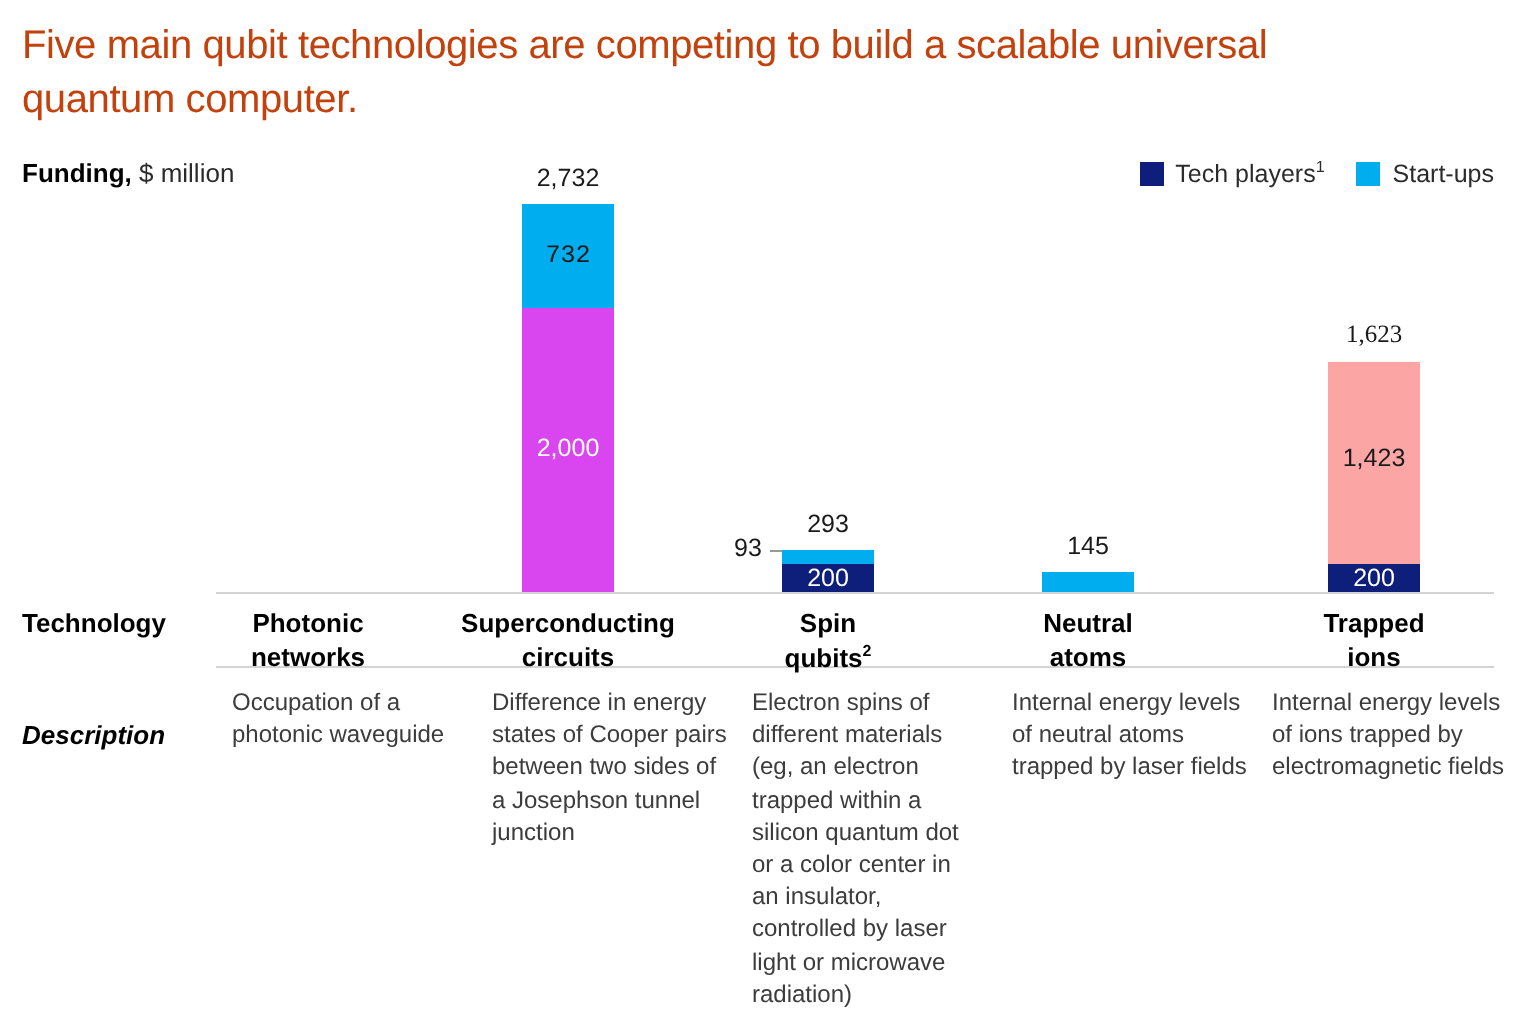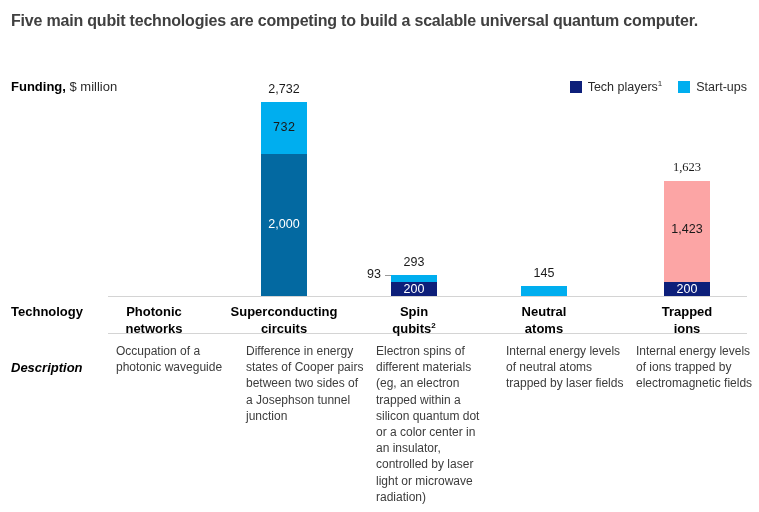--- a/index.html
+++ b/index.html
@@ -15,25 +15,25 @@
     color: #1a1a1a;
     overflow: hidden;
   }
 
   
   #headline {
     position: absolute;
     left: 11px;
     top: 10px;
     width: 700px;
-    font-size: 16px;
-    font-weight: bold;
+    font-size: 20px;
+    font-weight: normal;
     line-height: 1.33;
     letter-spacing: -0.2px;
-    color: #404040;
+    color: #c2410c;
   }
 
   
   #funding-label {
     position: absolute;
     left: 11px;
     top: 79px;
     font-size: 13px;
     color: #2b2b2b;
     white-space: nowrap;
@@ -186,21 +186,21 @@
 
 <div id="plot">
 
 
   <div class="col" style="left:214px;">
     <div class="total-label" style="bottom:200px;">2,732</div>
     <div class="bar-stack">
       <div class="seg" style="height:52px;background:#00aeef;">
         <span class="seg-label inside-light" style="top:20px;font-family:Liberation Mono, monospace;">732</span>
       </div>
-      <div class="seg" style="height:142px;background:#0369a1;">
+      <div class="seg" style="height:142px;background:#d946ef;">
         <span class="seg-label inside-dark" style="top:64px;">2,000</span>
       </div>
     </div>
   </div>
 
   <div class="col" style="left:344px;">
     <div class="total-label" style="bottom:27px;">293</div>
     <span class="side-label" style="left:23px;bottom:15px;">93</span>
     <span class="tick-dash" style="left:41px;bottom:20px;"></span>
     <div class="bar-stack">

